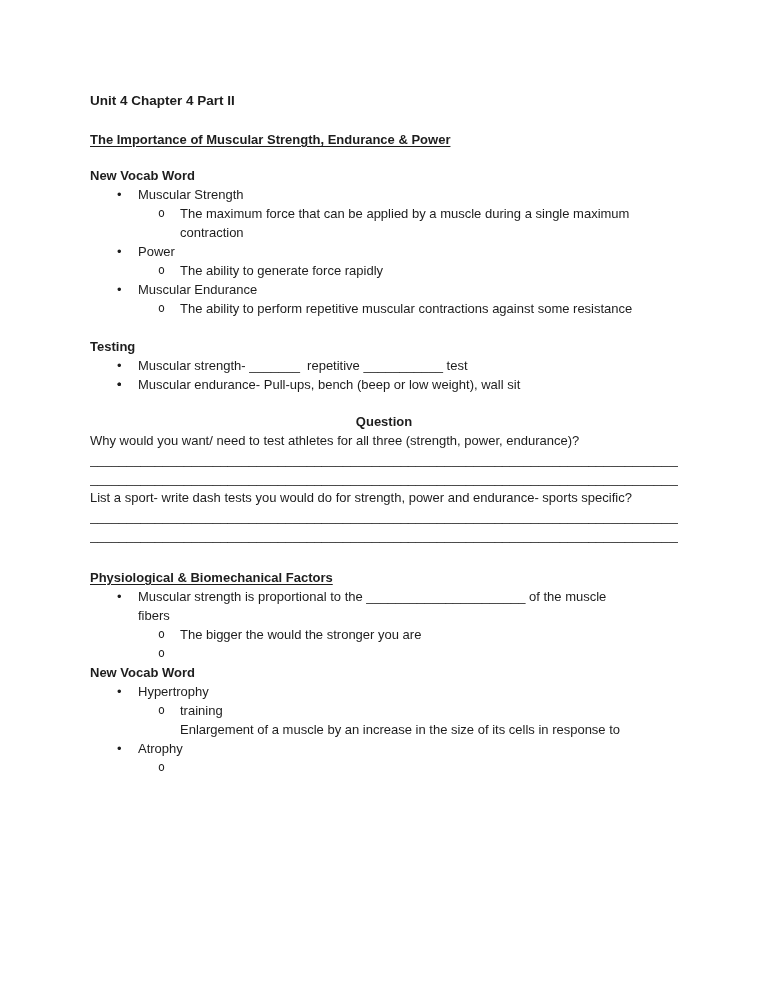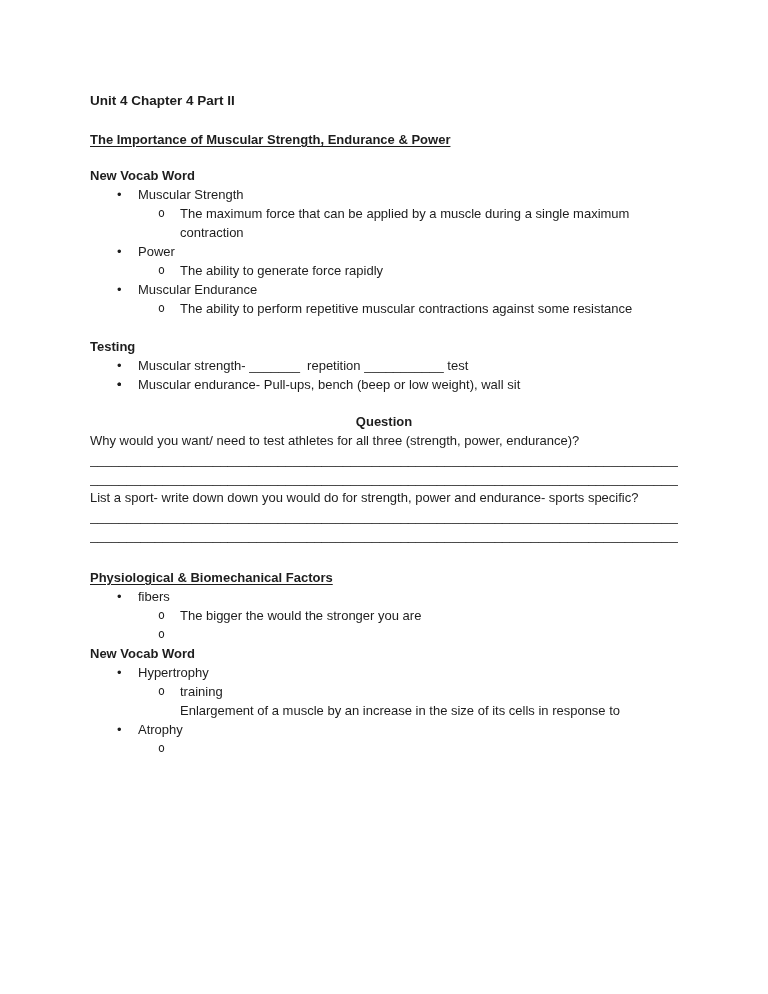--- a/index.html
+++ b/index.html
@@ -75,52 +75,53 @@
         <span class="lines">
           <span class="line">The ability to perform repetitive muscular contractions against some resistance</span>
         </span>
       </div>
     </div>
 
     <div class="heading mt-test">Testing</div>
     <div>
       <div class="li1">
         <span class="marker1">•</span>
-        <span class="line">Muscular strength- _______  repetition ___________ test</span>
+        <span class="line">Muscular strength- _______  repetitive ___________ test</span>
       </div>
       <div class="li1">
         <span class="marker1">•</span>
       </div>
       <div class="li1">
         <span class="marker1">•</span>
         <span class="line">Muscular endurance- Pull-ups, bench (beep or low weight), wall sit</span>
       </div>
     </div>
 
     <div class="heading mt-q">Question</div>
     <div class="line">Why would you want/ need to test athletes for all three (strength, power, endurance)?</div>
     <div class="ansline">
       <span class="line">__________________________________________________________________________________________</span>
     </div>
     <div class="ansline">
       <span class="line">__________________________________________________________________________________________</span>
     </div>
-    <div class="line">List a sport- write down down you would do for strength, power and endurance- sports specific?</div>
+    <div class="line">List a sport- write dash tests you would do for strength, power and endurance- sports specific?</div>
     <div class="ansline">
       <span class="line">__________________________________________________________________________________________</span>
     </div>
     <div class="ansline">
       <span class="line">__________________________________________________________________________________________</span>
     </div>
 
     <div class="heading u mt-fact">Physiological &amp; Biomechanical Factors</div>
     <div>
       <div class="li1">
         <span class="marker1">•</span>
         <span class="lines">
+          <span class="line">Muscular strength is proportional to the ______________________ of the muscle</span>
           <span class="line">fibers</span>
         </span>
       </div>
       <div class="li2">
         <span class="marker2">o</span>
         <span class="line">The bigger the would the stronger you are</span>
       </div>
       <div class="li2">
         <span class="marker2">o</span>
       </div>

